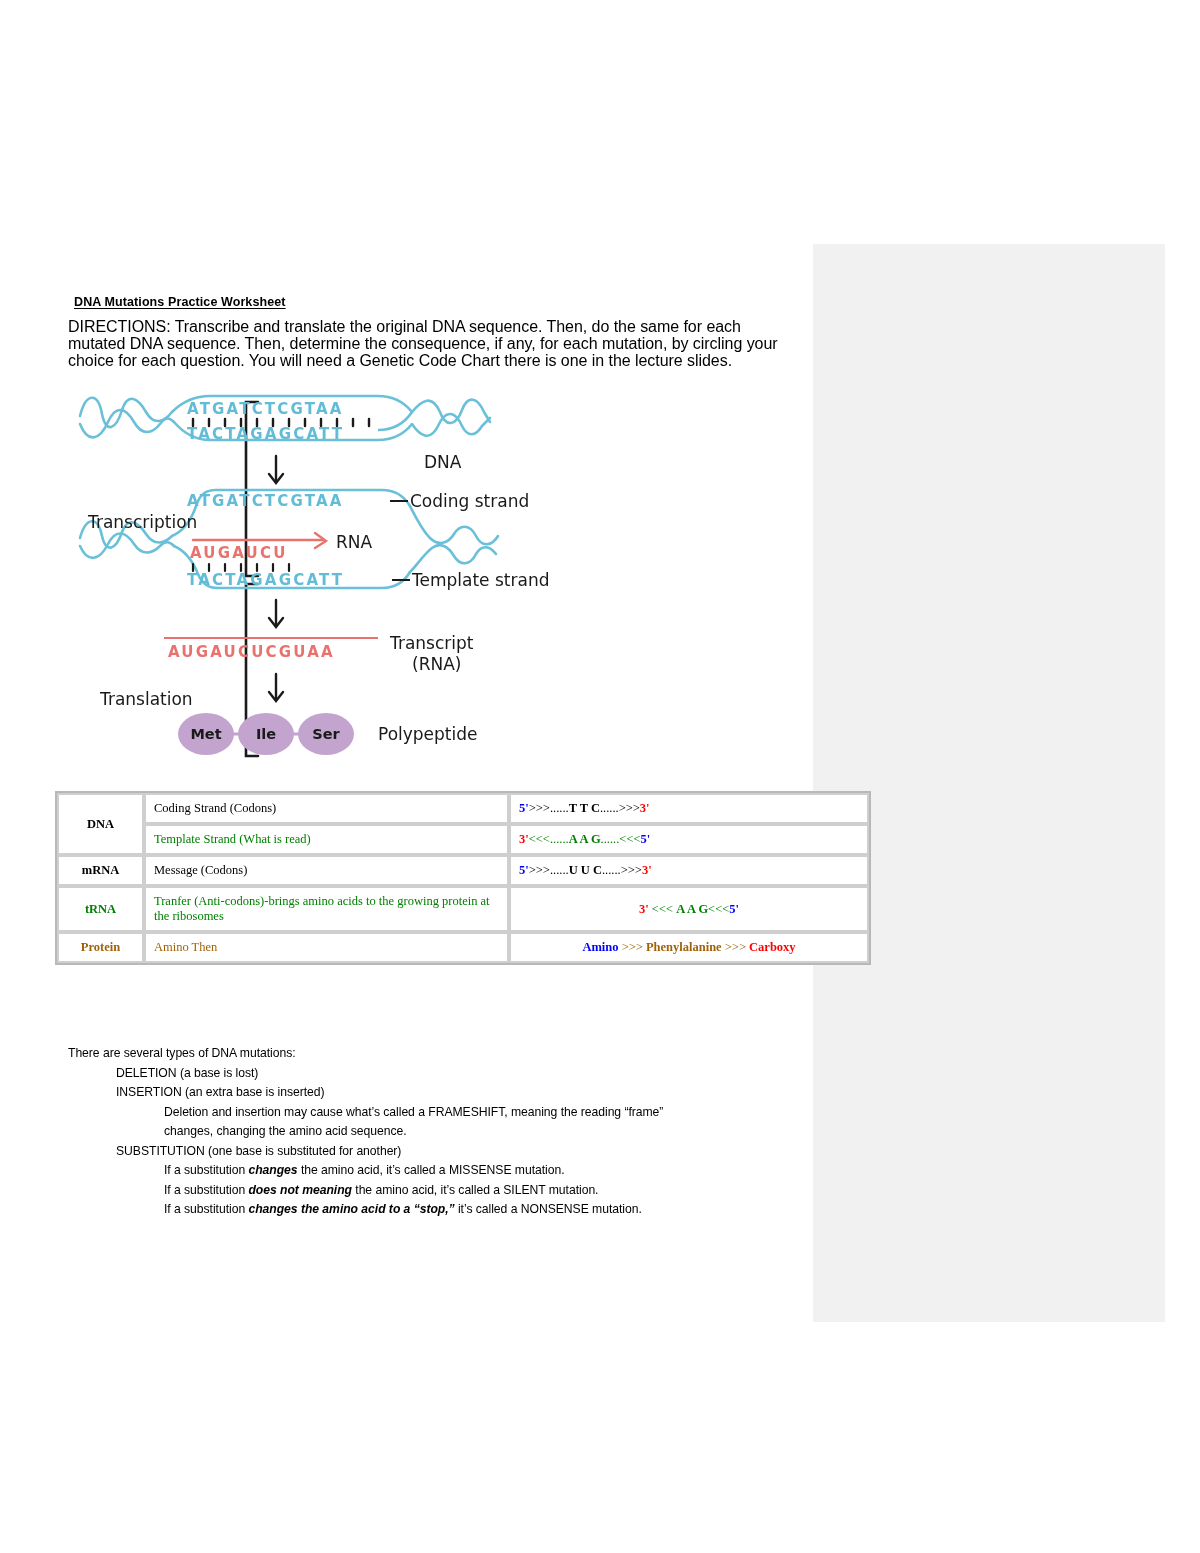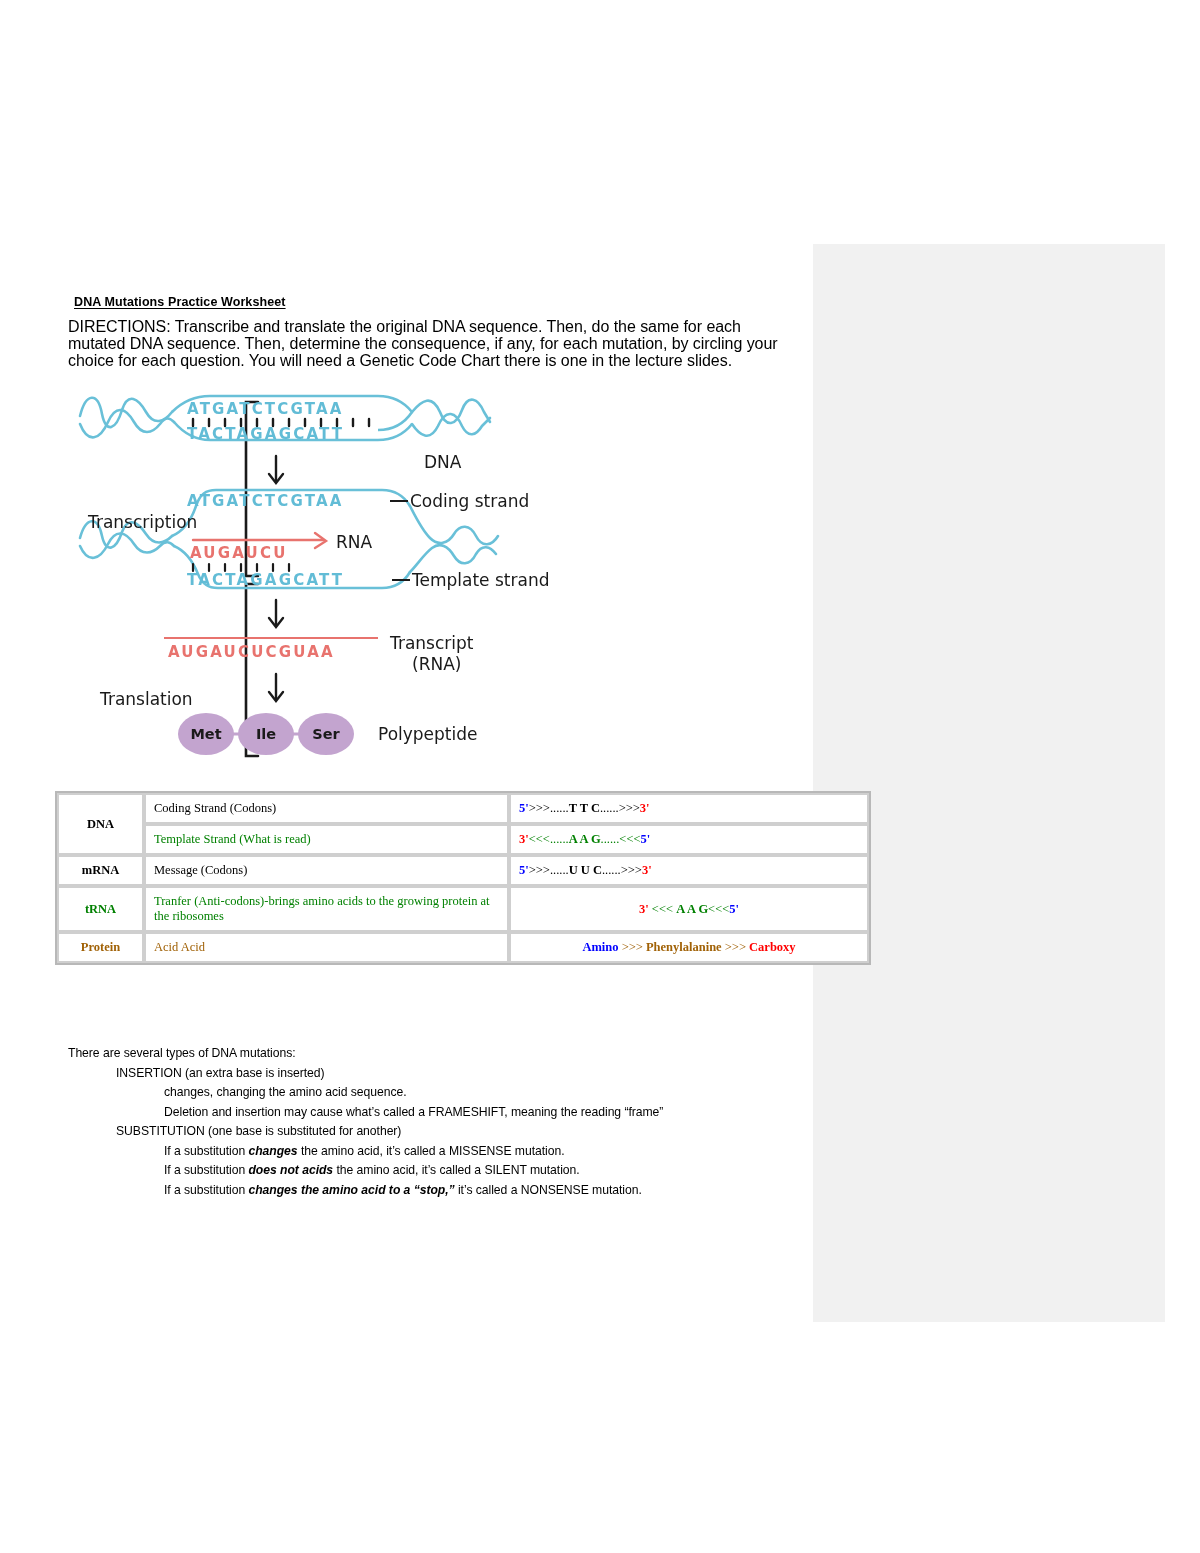--- a/index.html
+++ b/index.html
@@ -296,33 +296,34 @@
         </td>
         <td class="col-seq seq-cell centered">
           <span class="c-red">3'</span><span class="c-green arrows"> &lt;&lt;&lt; </span><span class="c-green">A A G</span><span class="c-green arrows">&lt;&lt;&lt;</span><span class="c-blue">5'</span>
         </td>
       </tr>
       <tr>
         <td class="col-tag">
           <span class="c-magenta">Protein</span>
         </td>
         <td class="col-desc">
-          <span class="c-magenta">Acid Acid</span>
+          <span class="c-magenta">Amino Then</span>
         </td>
         <td class="col-seq seq-cell centered">
           <span class="c-blue">Amino</span><span class="c-magenta arrows"> &gt;&gt;&gt; </span><span class="c-magenta">Phenylalanine</span><span class="c-magenta arrows"> &gt;&gt;&gt; </span><span class="c-red">Carboxy</span>
         </td>
       </tr>
     </tbody>
   </table>
 
   <div id="mutation-notes">
     <div class="note-l0">There are several types of DNA mutations:</div>
+    <div class="note-l1">DELETION (a base is lost)</div>
     <div class="note-l1">INSERTION (an extra base is inserted)</div>
+    <div class="note-l2">Deletion and insertion may cause what’s called a FRAMESHIFT, meaning the reading “frame”</div>
     <div class="note-l2">changes, changing the amino acid sequence.</div>
-    <div class="note-l2">Deletion and insertion may cause what’s called a FRAMESHIFT, meaning the reading “frame”</div>
     <div class="note-l1">SUBSTITUTION (one base is substituted for another)</div>
     <div class="note-l2"><span>If a substitution </span><span class="ital">changes</span><span> the amino acid, it’s called a MISSENSE mutation.</span></div>
-    <div class="note-l2"><span>If a substitution </span><span class="ital">does not acids</span><span> the amino acid, it’s called a SILENT mutation.</span></div>
+    <div class="note-l2"><span>If a substitution </span><span class="ital">does not meaning</span><span> the amino acid, it’s called a SILENT mutation.</span></div>
     <div class="note-l2"><span>If a substitution </span><span class="ital">changes the amino acid to a “stop,”</span><span> it’s called a NONSENSE mutation.</span></div>
   </div>
 
 </div>
 
 </body></html>

